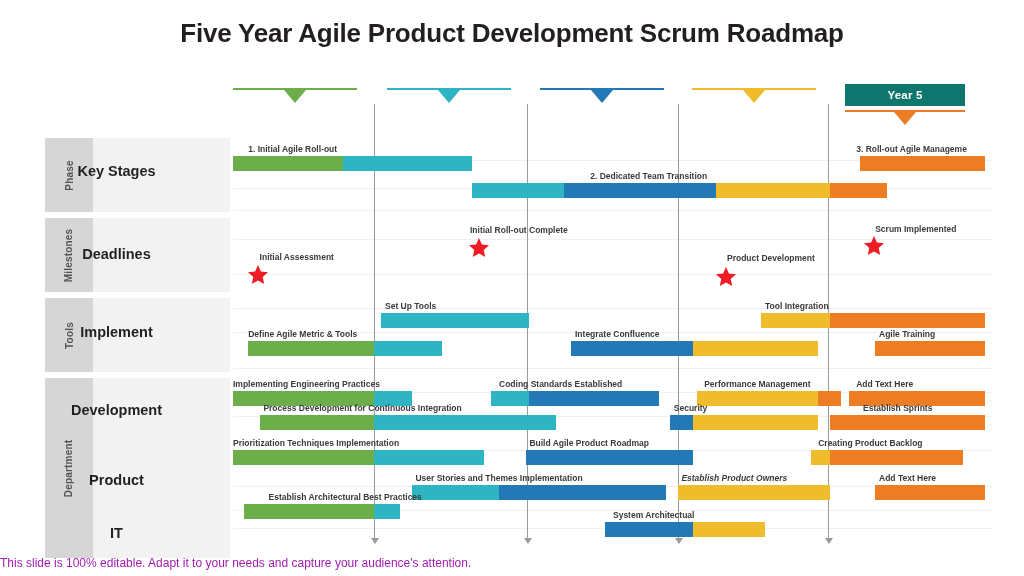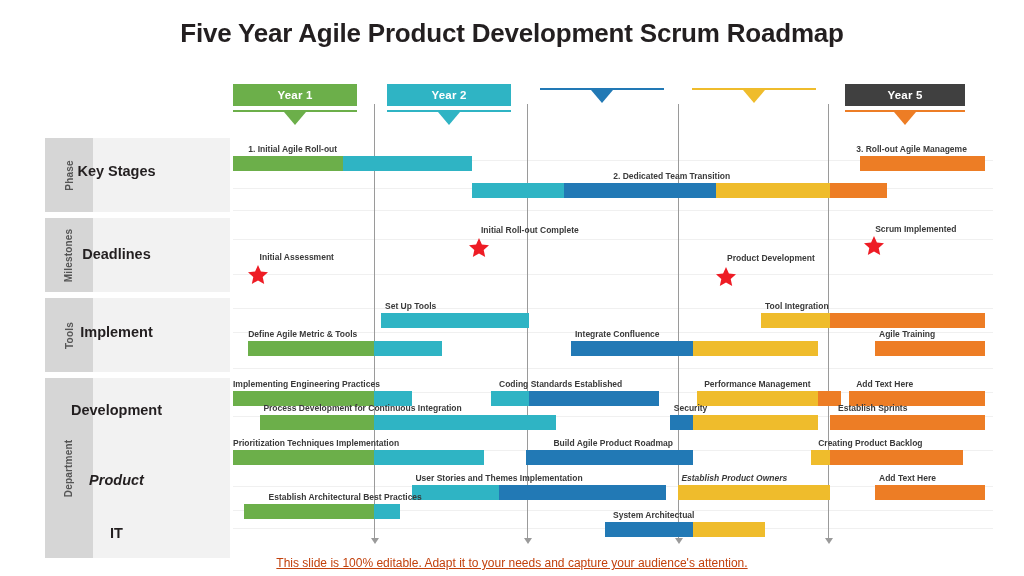--- a/index.html
+++ b/index.html
@@ -134,54 +134,50 @@
     font-size: 20px;
     line-height: 0;
     color: #ee1c25;
   }
   .star svg { display: block; }
 
   
   #footer {
     position: absolute;
     left: 0; top: 556px; width: 1024px;
-    text-align: center;
     font-size: 12px;
-    color: #c2410c;
-    text-decoration: underline;
+    color: #a21caf;
   }
 </style>
 </head>
 <body>
 
 <div id="slide">
 
   <div id="title">Five Year Agile Product Development Scrum Roadmap</div>
 
   <div id="year-headers">
       <div class="year-col" style="left: 233px; width: 124px;">
-        <div class="year-box" style="background: rgb(108, 175, 74);">Year 1</div>
         <div class="year-rule" style="background: rgb(108, 175, 74);"></div>
         <div class="year-arrow" style="border-top-color: rgb(108, 175, 74);"></div>
       </div>
       <div class="year-col" style="left: 387px; width: 124px;">
-        <div class="year-box" style="background: rgb(47, 180, 196);">Year 2</div>
         <div class="year-rule" style="background: rgb(47, 180, 196);"></div>
         <div class="year-arrow" style="border-top-color: rgb(47, 180, 196);"></div>
       </div>
       <div class="year-col" style="left: 540px; width: 124px;">
         <div class="year-rule" style="background: rgb(34, 121, 181);"></div>
         <div class="year-arrow" style="border-top-color: rgb(34, 121, 181);"></div>
       </div>
       <div class="year-col" style="left: 692px; width: 124px;">
         <div class="year-rule" style="background: rgb(239, 188, 44);"></div>
         <div class="year-arrow" style="border-top-color: rgb(239, 188, 44);"></div>
       </div>
       <div class="year-col" style="left: 845px; width: 120px;">
-        <div class="year-box" style="background: #404040;">Year 5</div>
+        <div class="year-box" style="background: #0f766e;">Year 5</div>
         <div class="year-rule" style="background: rgb(237, 125, 37);"></div>
         <div class="year-arrow" style="border-top-color: rgb(237, 125, 37);"></div>
       </div>
     </div>
 
   <div id="left-col">
       <div class="band" style="top: 138px; height: 74px;">
         <div class="band-cat">
           <span>Phase</span>
         </div>
@@ -198,21 +194,21 @@
           <span>Tools</span>
         </div>
       </div>
       <div class="row-label" style="top: 324px;">Implement</div>
       <div class="band" style="top: 378px; height: 180px;">
         <div class="band-cat">
           <span>Department</span>
         </div>
       </div>
       <div class="row-label" style="top: 402px;">Development</div>
-      <div class="row-label" style="top: 472px; font-style: italic;">Product</div>
+      <div class="row-label" style="top: 472px;">Product</div>
       <div class="row-label" style="top: 525px;">IT</div>
     </div>
 
   <div id="plot">
       <div class="hline" style="top: 24px;"></div>
       <div class="hline" style="top: 52px;"></div>
       <div class="hline" style="top: 74px;"></div>
       <div class="hline" style="top: 103px;"></div>
       <div class="hline" style="top: 138px;"></div>
       <div class="hline" style="top: 172px;"></div>
@@ -232,21 +228,21 @@
       <div class="vline-arrow" style="left: 442px; top: 402px;"></div>
       <div class="vline" style="left: 595px; height: 402px;"></div>
       <div class="vline-arrow" style="left: 592px; top: 402px;"></div>
       <div class="vline-head" style="left: 141px; top: -32px; height: 32px;"></div>
       <div class="vline-head" style="left: 294px; top: -32px; height: 32px;"></div>
       <div class="vline-head" style="left: 445px; top: -32px; height: 32px;"></div>
       <div class="vline-head" style="left: 595px; top: -32px; height: 32px;"></div>
       <div class="bar-label" style="left: 15.2px; top: 8px;">1. Initial Agile Roll-out</div>
       <div class="bar" style="left: 0px; width: 110.2px; top: 20px; background: rgb(108, 175, 74);"></div>
       <div class="bar" style="left: 110.2px; width: 129.2px; top: 20px; background: rgb(47, 180, 196);"></div>
-      <div class="bar-label" style="left: 357.2px; top: 35px; margin-left: 23px;">2. Dedicated Team Transition</div>
+      <div class="bar-label" style="left: 357.2px; top: 35px;">2. Dedicated Team Transition</div>
       <div class="bar" style="left: 239.4px; width: 91.2px; top: 47px; background: rgb(47, 180, 196);"></div>
       <div class="bar" style="left: 330.6px; width: 152px; top: 47px; background: rgb(34, 121, 181);"></div>
       <div class="bar" style="left: 482.6px; width: 114px; top: 47px; background: rgb(239, 188, 44);"></div>
       <div class="bar" style="left: 596.6px; width: 57px; top: 47px; background: rgb(237, 125, 37);"></div>
       <div class="bar-label" style="left: 623.2px; top: 8px;">3. Roll-out Agile Manageme</div>
       <div class="bar" style="left: 627px; width: 125.4px; top: 20px; background: rgb(237, 125, 37);"></div>
       <div class="bar-label" style="left: 152px; top: 165px;">Set Up Tools</div>
       <div class="bar" style="left: 148.2px; width: 148.2px; top: 177px; background: rgb(47, 180, 196);"></div>
       <div class="bar-label" style="left: 532px; top: 165px;">Tool Integration</div>
       <div class="bar" style="left: 528.2px; width: 68.4px; top: 177px; background: rgb(239, 188, 44);"></div>
@@ -269,26 +265,26 @@
       <div class="bar" style="left: 463.6px; width: 121.6px; top: 255px; background: rgb(239, 188, 44);"></div>
       <div class="bar" style="left: 585.2px; width: 22.8px; top: 255px; background: rgb(237, 125, 37);"></div>
       <div class="bar-label" style="left: 623.2px; top: 243px;">Add Text Here</div>
       <div class="bar" style="left: 615.6px; width: 136.8px; top: 255px; background: rgb(237, 125, 37);"></div>
       <div class="bar-label" style="left: 30.4px; top: 267px;">Process Development for Continuous Integration</div>
       <div class="bar" style="left: 26.6px; width: 114px; top: 279px; background: rgb(108, 175, 74);"></div>
       <div class="bar" style="left: 140.6px; width: 182.4px; top: 279px; background: rgb(47, 180, 196);"></div>
       <div class="bar-label" style="left: 440.8px; top: 267px;">Security</div>
       <div class="bar" style="left: 437px; width: 22.8px; top: 279px; background: rgb(34, 121, 181);"></div>
       <div class="bar" style="left: 459.8px; width: 125.4px; top: 279px; background: rgb(239, 188, 44);"></div>
-      <div class="bar-label" style="left: 605px; top: 267px;">Establish Sprints</div>
+      <div class="bar-label" style="left: 630px; top: 267px;">Establish Sprints</div>
       <div class="bar" style="left: 596.6px; width: 155.8px; top: 279px; background: rgb(237, 125, 37);"></div>
       <div class="bar-label" style="left: 0px; top: 302px;">Prioritization Techniques Implementation</div>
       <div class="bar" style="left: 0px; width: 140.6px; top: 314px; background: rgb(108, 175, 74);"></div>
       <div class="bar" style="left: 140.6px; width: 110.2px; top: 314px; background: rgb(47, 180, 196);"></div>
-      <div class="bar-label" style="left: 296.4px; top: 302px; padding-left: 24px;">Build Agile Product Roadmap</div>
+      <div class="bar-label" style="left: 296.4px; top: 302px;">Build Agile Product Roadmap</div>
       <div class="bar" style="left: 292.6px; width: 167.2px; top: 314px; background: rgb(34, 121, 181);"></div>
       <div class="bar-label" style="left: 585.2px; top: 302px;">Creating Product Backlog</div>
       <div class="bar" style="left: 577.6px; width: 19px; top: 314px; background: rgb(239, 188, 44);"></div>
       <div class="bar" style="left: 596.6px; width: 133px; top: 314px; background: rgb(237, 125, 37);"></div>
       <div class="bar-label" style="left: 182.4px; top: 337px;">User Stories and Themes Implementation</div>
       <div class="bar" style="left: 178.6px; width: 87.4px; top: 349px; background: rgb(47, 180, 196);"></div>
       <div class="bar" style="left: 266px; width: 167.2px; top: 349px; background: rgb(34, 121, 181);"></div>
       <div class="bar-label" style="left: 448.4px; top: 337px; font-style: italic;">Establish Product Owners</div>
       <div class="bar" style="left: 444.6px; width: 152px; top: 349px; background: rgb(239, 188, 44);"></div>
       <div class="bar-label" style="left: 646px; top: 337px;">Add Text Here</div>
@@ -298,21 +294,21 @@
       <div class="bar" style="left: 140.6px; width: 26.6px; top: 368px; background: rgb(47, 180, 196);"></div>
       <div class="bar-label" style="left: 380px; top: 374px;">System Architectual</div>
       <div class="bar" style="left: 372.4px; width: 87.4px; top: 386px; background: rgb(34, 121, 181);"></div>
       <div class="bar" style="left: 459.8px; width: 72.2px; top: 386px; background: rgb(239, 188, 44);"></div>
       <div class="bar-label" style="left: 26.6px; top: 116px;">Initial Assessment</div>
       <div class="star" style="left: 15.2px; top: 129px;">
         <svg width="20" height="19" viewBox="0 0 20 19" xmlns="http://www.w3.org/2000/svg">
           <polygon points="10,0 12.9,6.6 20,7.3 14.7,12.1 16.2,19 10,15.4 3.8,19 5.3,12.1 0,7.3 7.1,6.6" fill="#EE1C25"></polygon>
         </svg>
       </div>
-      <div class="bar-label" style="left: 242px; top: 89px; padding-left: 6px;">Initial Roll-out Complete</div>
+      <div class="bar-label" style="left: 231px; top: 89px; padding-left: 6px;">Initial Roll-out Complete</div>
       <div class="star" style="left: 235.6px; top: 102px;">
         <svg width="20" height="19" viewBox="0 0 20 19" xmlns="http://www.w3.org/2000/svg">
           <polygon points="10,0 12.9,6.6 20,7.3 14.7,12.1 16.2,19 10,15.4 3.8,19 5.3,12.1 0,7.3 7.1,6.6" fill="#EE1C25"></polygon>
         </svg>
       </div>
       <div class="bar-label" style="left: 494px; top: 117px;">Product Development</div>
       <div class="star" style="left: 482.6px; top: 131px;">
         <svg width="20" height="19" viewBox="0 0 20 19" xmlns="http://www.w3.org/2000/svg">
           <polygon points="10,0 12.9,6.6 20,7.3 14.7,12.1 16.2,19 10,15.4 3.8,19 5.3,12.1 0,7.3 7.1,6.6" fill="#EE1C25"></polygon>
         </svg>

